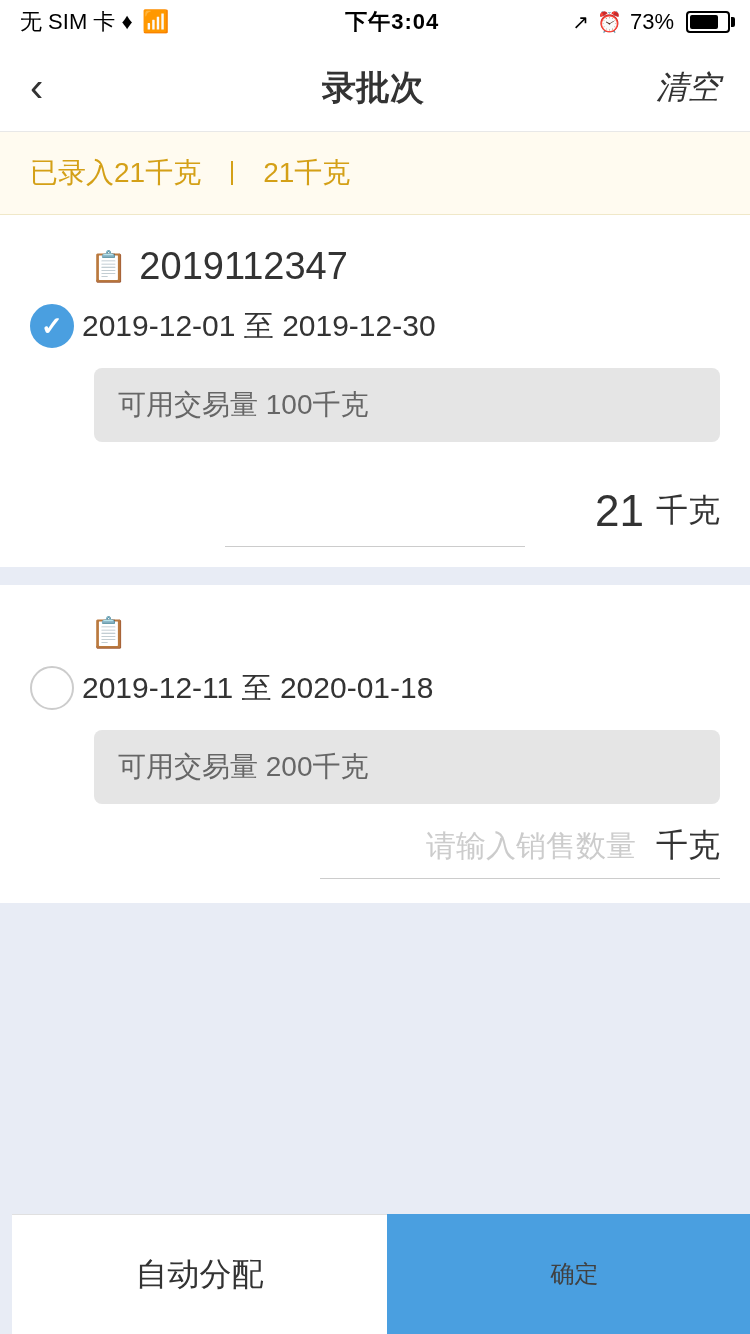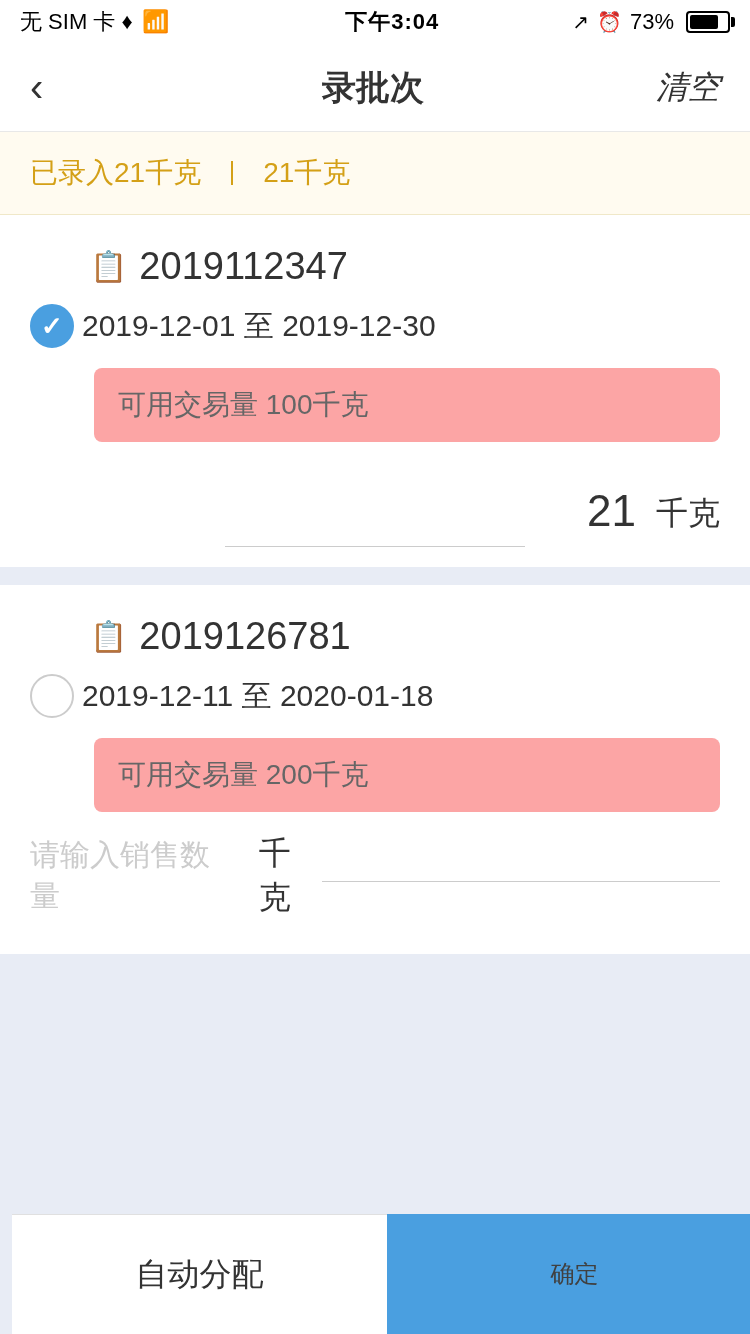--- a/index.html
+++ b/index.html
@@ -169,50 +169,50 @@
       color: #fff;
       font-size: 26px;
       font-weight: bold;
     }
     .date-text {
       font-size: 30px;
       color: #333;
     }
     .available-qty-box {
       margin-left: 64px;
-      background: #fca5a5;
+      background: #e5e5e5;
       border-radius: 8px;
       padding: 18px 24px;
       font-size: 28px;
       color: #666;
     }
 
     
     .qty-input-row {
       display: flex;
-      align-items: flex-end;
+      align-items: center;
       justify-content: flex-end;
       padding: 24px 30px 0 30px;
-      gap: 20px;
+      gap: 12px;
       margin-left: 16px;
     }
     .qty-value {
       font-size: 44px;
       color: #333;
       font-weight: 400;
     }
     .qty-unit {
       font-size: 32px;
       color: #333;
     }
     .qty-input-area {
       display: flex;
-      flex-direction: row;
+      flex-direction: column;
       padding: 0 30px 24px 30px;
-      align-items: center;
+      align-items: flex-end;
     }
     .qty-input-placeholder-row {
       display: flex;
       align-items: center;
       gap: 20px;
       justify-content: flex-end;
       padding-bottom: 10px;
     }
     .qty-placeholder {
       font-size: 30px;
@@ -322,21 +322,20 @@
     <div style="width:300px;height:1px;background:#ccc;"></div>
   </div>
 </div>
 
 <div style="width:100%;height:18px;background:#e8ecf5;"></div>
 
 <div class="card">
   <div class="card-inner">
     <div class="batch-id-row">
       <span class="batch-icon">📋</span>
-      <span class="batch-id">2019126781</span>
     </div>
     <div class="date-row">
       <div class="radio-circle"></div>
       <span class="date-text">2019-12-11 至 2020-01-18</span>
     </div>
     <div class="available-qty-box">可用交易量 200千克</div>
   </div>
   <div class="qty-input-area">
     <div class="qty-input-placeholder-row">
       <span class="qty-placeholder">请输入销售数量</span>

